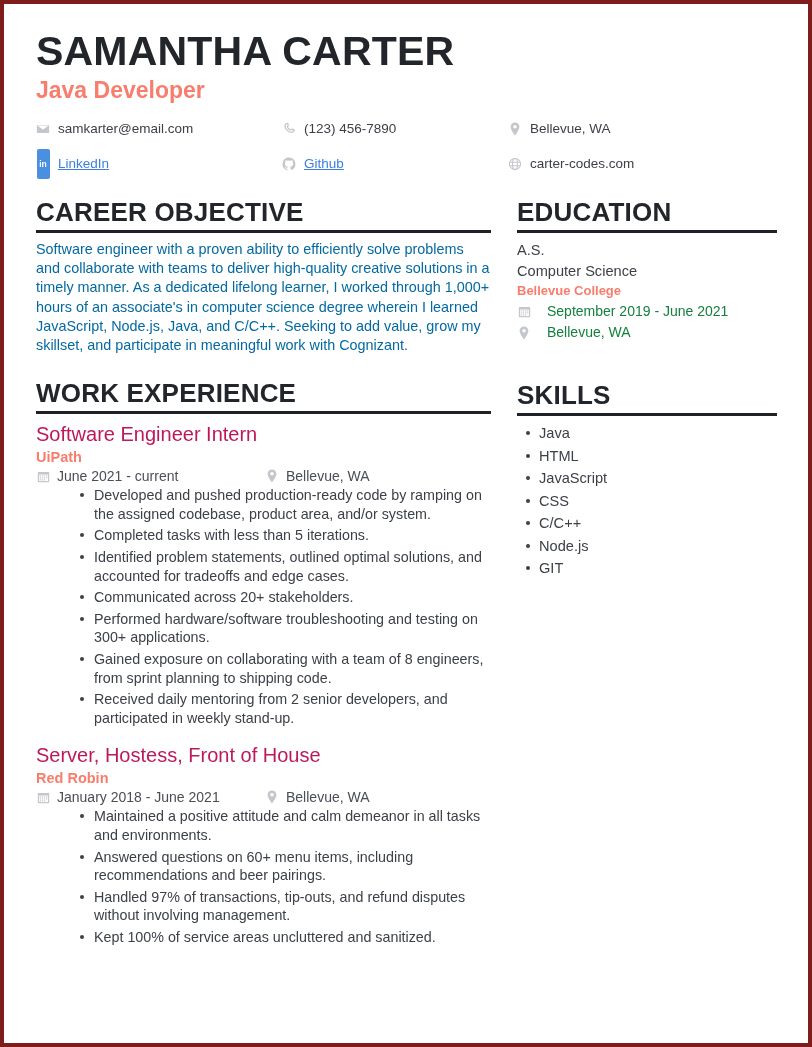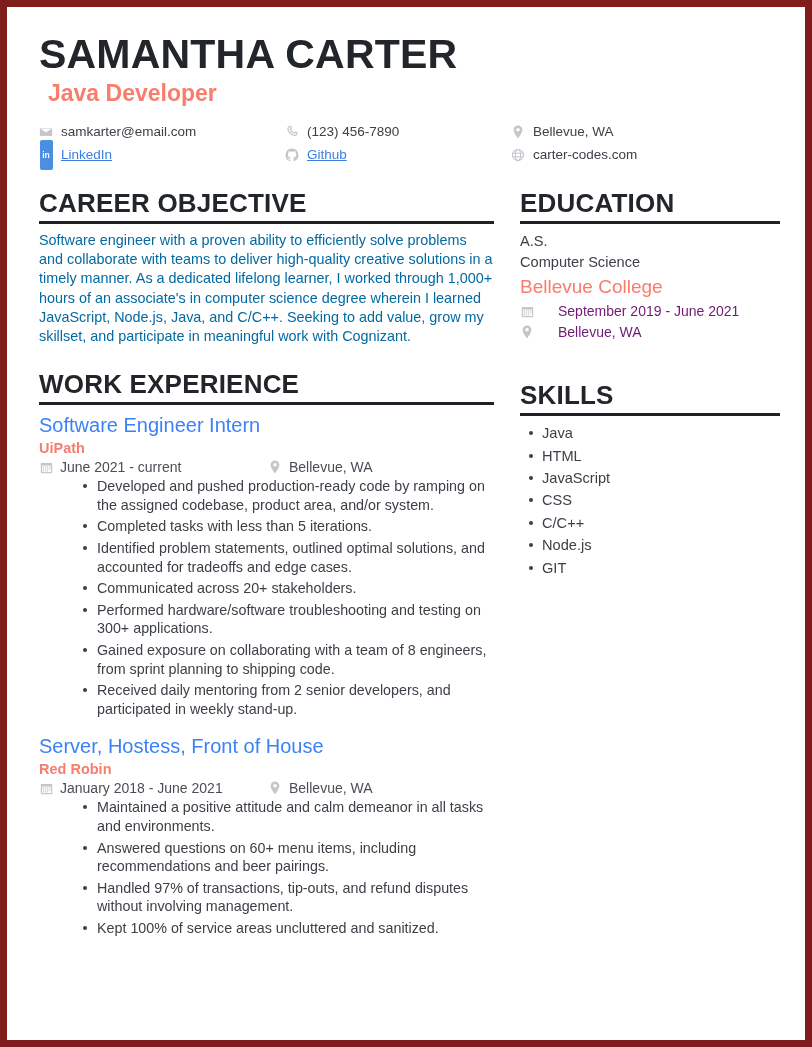--- a/index.html
+++ b/index.html
@@ -11,21 +11,21 @@
     width: 812px;
     height: 1047px;
     font-family: "Liberation Sans", sans-serif;
     -webkit-font-smoothing: antialiased;
   }
 
   .page-frame {
     box-sizing: border-box;
     width: 812px;
     height: 1047px;
-    border: 7px solid #7f1d1d;
+    border: 4px solid #7f1d1d;
     background: #ffffff;
     position: relative;
     overflow: hidden;
   }
 
   .sheet {
     box-sizing: border-box;
     width: 100%;
     height: 100%;
     padding: 26px 28px 0 26px;
@@ -39,28 +39,28 @@
     letter-spacing: 0.2px;
     color: #22252a;
     line-height: 1.05;
     margin: 0 0 4px 6px;
     font-family: "Liberation Sans", sans-serif;
   }
   .job-title {
     font-size: 23px;
     font-weight: 700;
     color: #f87d6c;
-    margin: 0 0 10px 15px;
+    margin: 0 0 10px 6px;
     line-height: 1.2;
   }
 
   .contact-grid {
     display: grid;
     grid-template-columns: 246px 226px auto;
-    row-gap: 7px;
+    row-gap: 19px;
     margin: 16px 0 0 6px;
   }
   .contact-item {
     display: flex;
     align-items: center;
     gap: 8px;
     font-size: 13.5px;
     color: #3c4047;
     line-height: 1.2;
   }
@@ -113,21 +113,21 @@
     color: #0369a1;
     margin: 0;
     max-width: 460px;
   }
 
   
   .job { margin-top: 8px; }
   .job-role {
     font-size: 20px;
     font-weight: 400;
-    color: #3b82f6;
+    color: #be185d;
     margin: 5px 0 1px 0;
     line-height: 1.25;
   }
   .job-company {
     font-size: 14.5px;
     font-weight: 700;
     color: #f87d6c;
     margin: 0 0 2px 0;
     line-height: 1.25;
   }
@@ -166,31 +166,31 @@
     background: #3c4047;
   }
 
   
   .edu-line {
     font-size: 14.6px;
     color: #3c4047;
     line-height: 1.45;
   }
   .edu-school {
-    font-size: 19px;
-    font-weight: 400;
+    font-size: 13px;
+    font-weight: 700;
     color: #f87d6c;
     line-height: 1.45;
   }
   .edu-meta {
     display: flex;
     align-items: center;
-    gap: 24px;
+    gap: 16px;
     font-size: 14px;
-    color: #701a75;
+    color: #15803d;
     line-height: 1.5;
   }
 
   .skills-head-wrap { margin-top: 38px; }
 
   ul.skills {
     margin: 2px 0 0 0;
     padding-left: 22px;
     list-style: none;
   }

